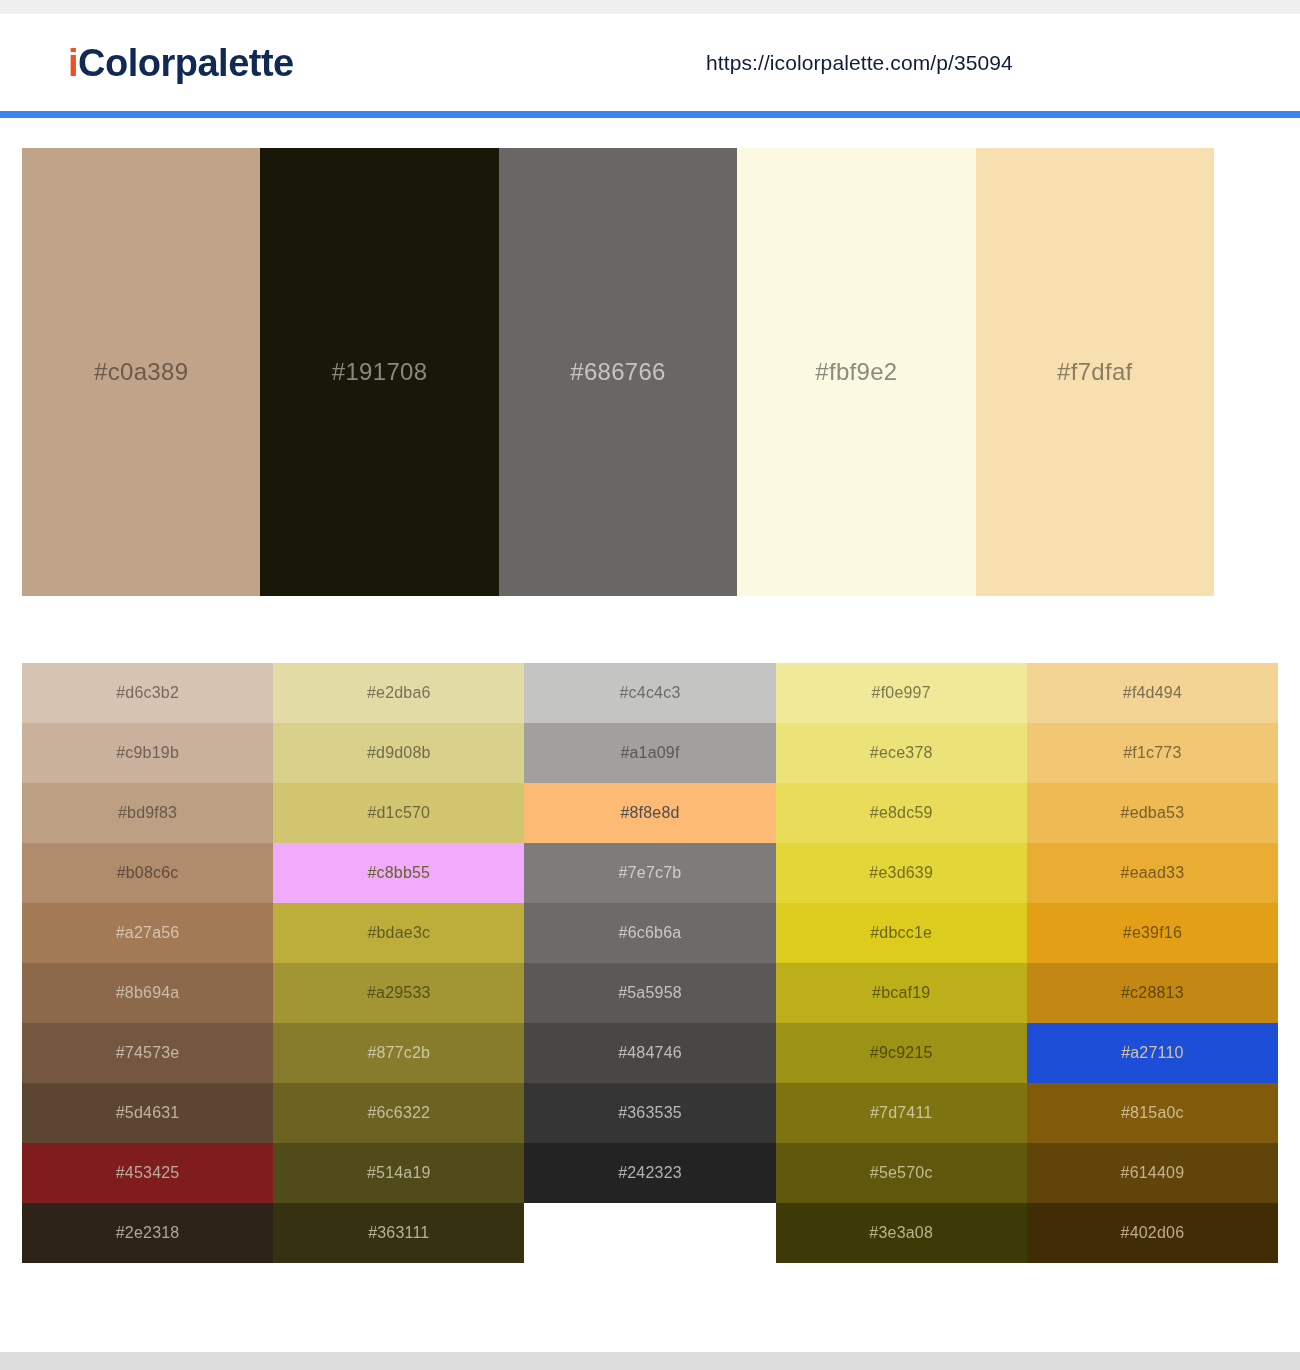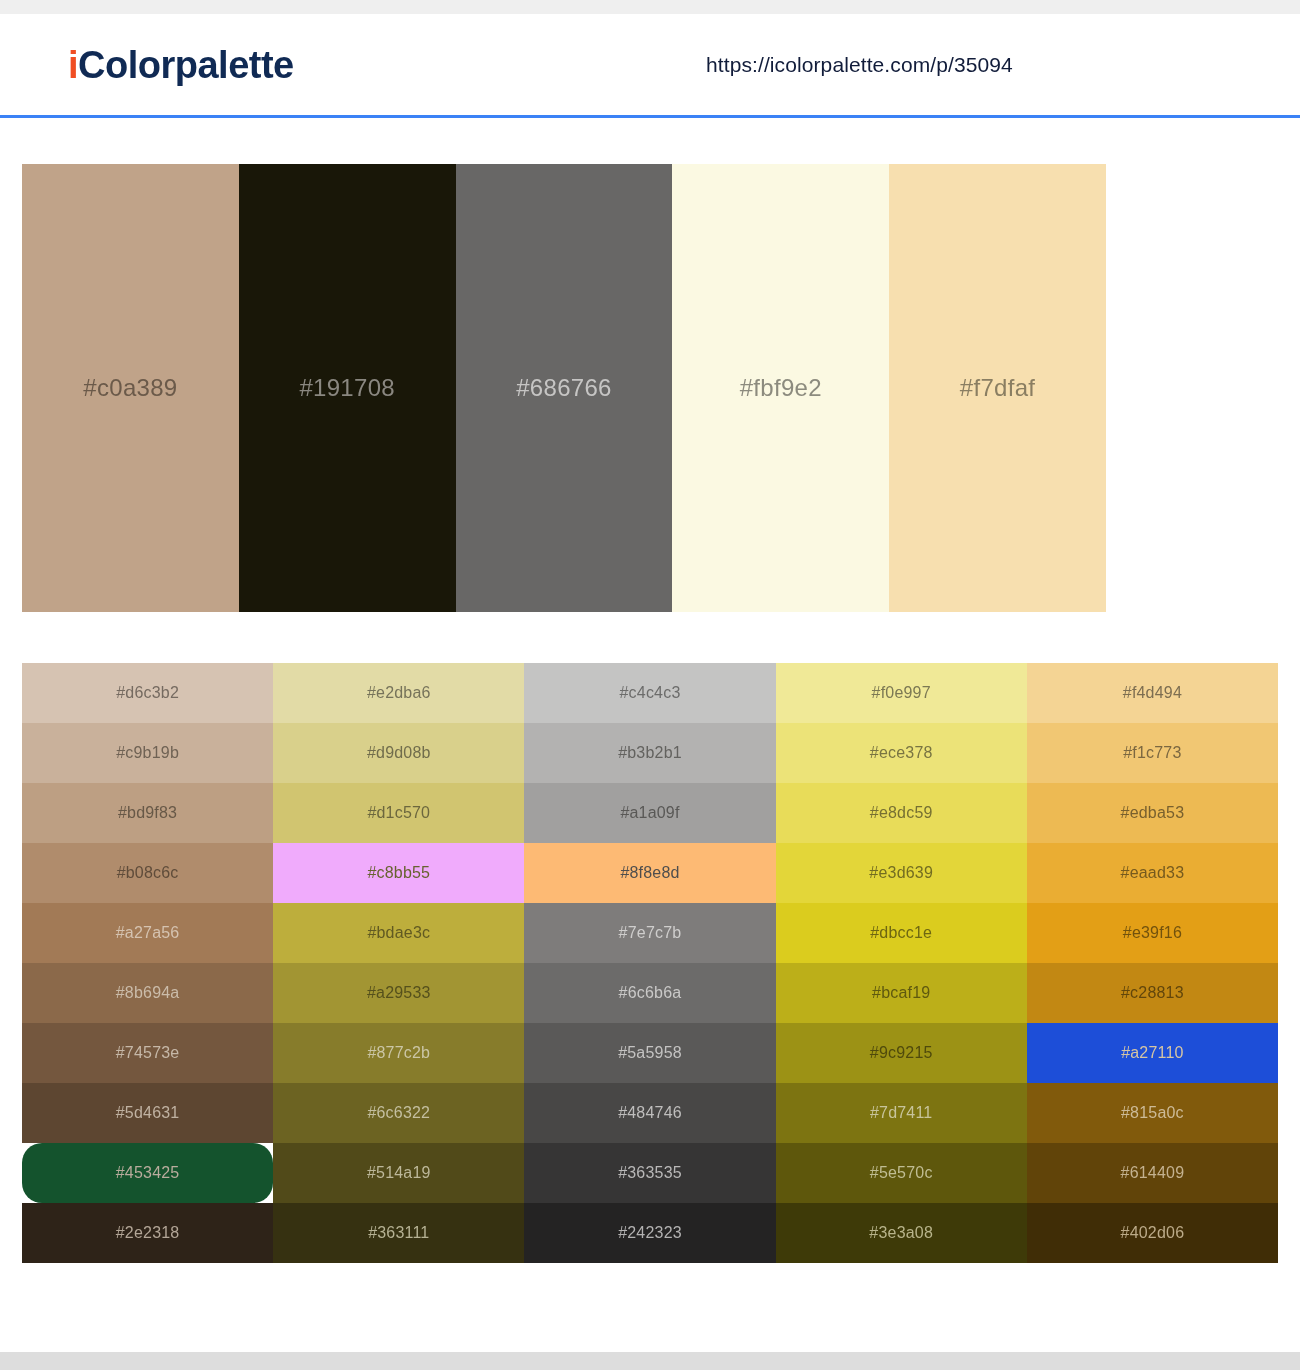--- a/index.html
+++ b/index.html
@@ -15,42 +15,42 @@
   .top-strip {
     position: absolute; top: 0; left: 0;
     width: 1300px; height: 14px;
     background: #efefef;
   }
 
   .header {
     position: absolute; top: 14px; left: 0;
     width: 1300px; height: 104px;
     background: #ffffff;
-    border-bottom: 3px solid #3b82f6;
+    border-bottom: 7px solid #3b82f6;
     display: flex; align-items: center;
   }
   .logo {
     position: absolute; left: 68px; top: 50%;
     transform: translateY(-50%);
     font-size: 38px; font-weight: bold;
     letter-spacing: -0.5px; white-space: nowrap;
   }
   .logo .logo-i { color: #f04e23; }
   .logo .logo-rest { color: #102a54; }
 
   .url-text {
     position: absolute; left: 706px; top: 50%;
     transform: translateY(-50%);
     font-size: 21px; color: #111c3a;
     white-space: nowrap; letter-spacing: 0.1px;
   }
 
   .main-swatches {
-    position: absolute; top: 164px; left: 22px;
-    width: 1084px; height: 448px;
+    position: absolute; top: 148px; left: 22px;
+    width: 1192px; height: 448px;
     display: flex;
   }
   .main-swatch {
     flex: 1 1 0;
     display: flex; align-items: center; justify-content: center;
   }
   .main-swatch-label {
     font-size: 24px; letter-spacing: 0.3px;
   }
 
@@ -108,38 +108,37 @@
   <div class="grid">
       <div class="grid-col">
         <div class="grid-cell" style="background: rgb(214, 195, 178); color: rgb(117, 106, 96);">#d6c3b2</div>
         <div class="grid-cell" style="background: rgb(201, 177, 155); color: rgb(111, 98, 84);">#c9b19b</div>
         <div class="grid-cell" style="background: rgb(189, 159, 131); color: rgb(103, 88, 71);">#bd9f83</div>
         <div class="grid-cell" style="background: rgb(176, 140, 108); color: rgb(95, 76, 58);">#b08c6c</div>
         <div class="grid-cell" style="background: rgb(162, 122, 86); color: rgb(213, 195, 177);">#a27a56</div>
         <div class="grid-cell" style="background: rgb(139, 105, 74); color: rgb(203, 188, 170);">#8b694a</div>
         <div class="grid-cell" style="background: rgb(116, 87, 62); color: rgb(198, 184, 168);">#74573e</div>
         <div class="grid-cell" style="background: rgb(93, 70, 49); color: rgb(192, 178, 162);">#5d4631</div>
-        <div class="grid-cell" style="background: #14532d; color: rgb(185, 172, 157); border-radius: 20px;">#453425</div>
+        <div class="grid-cell" style="background: #7f1d1d; color: rgb(185, 172, 157);">#453425</div>
         <div class="grid-cell" style="background: rgb(46, 35, 24); color: rgb(179, 166, 151);">#2e2318</div>
       </div>
       <div class="grid-col">
         <div class="grid-cell" style="background: rgb(226, 219, 166); color: rgb(118, 115, 90);">#e2dba6</div>
         <div class="grid-cell" style="background: rgb(217, 208, 139); color: rgb(113, 109, 76);">#d9d08b</div>
         <div class="grid-cell" style="background: rgb(209, 197, 112); color: rgb(108, 103, 62);">#d1c570</div>
         <div class="grid-cell" style="background: #f0abfc; color: rgb(103, 98, 47);">#c8bb55</div>
         <div class="grid-cell" style="background: rgb(189, 174, 60); color: rgb(97, 90, 34);">#bdae3c</div>
         <div class="grid-cell" style="background: rgb(162, 149, 51); color: rgb(85, 80, 28);">#a29533</div>
         <div class="grid-cell" style="background: rgb(135, 124, 43); color: rgb(203, 198, 166);">#877c2b</div>
         <div class="grid-cell" style="background: rgb(108, 99, 34); color: rgb(196, 191, 160);">#6c6322</div>
         <div class="grid-cell" style="background: rgb(81, 74, 25); color: rgb(189, 184, 154);">#514a19</div>
         <div class="grid-cell" style="background: rgb(54, 49, 17); color: rgb(182, 178, 148);">#363111</div>
       </div>
       <div class="grid-col">
         <div class="grid-cell" style="background: rgb(196, 196, 195); color: rgb(108, 108, 107);">#c4c4c3</div>
-        <div class="grid-cell" style="background: rgb(179, 178, 177); color: rgb(99, 98, 95);">#b3b2b1</div>
         <div class="grid-cell" style="background: rgb(161, 160, 159); color: rgb(89, 88, 86);">#a1a09f</div>
         <div class="grid-cell" style="background: #fdba74; color: rgb(79, 78, 77);">#8f8e8d</div>
         <div class="grid-cell" style="background: rgb(126, 124, 123); color: rgb(207, 206, 205);">#7e7c7b</div>
         <div class="grid-cell" style="background: rgb(108, 107, 106); color: rgb(202, 201, 200);">#6c6b6a</div>
         <div class="grid-cell" style="background: rgb(90, 89, 88); color: rgb(196, 195, 194);">#5a5958</div>
         <div class="grid-cell" style="background: rgb(72, 71, 70); color: rgb(191, 190, 189);">#484746</div>
         <div class="grid-cell" style="background: rgb(54, 53, 53); color: rgb(185, 184, 184);">#363535</div>
         <div class="grid-cell" style="background: rgb(36, 35, 35); color: rgb(179, 178, 178);">#242323</div>
       </div>
       <div class="grid-col">

